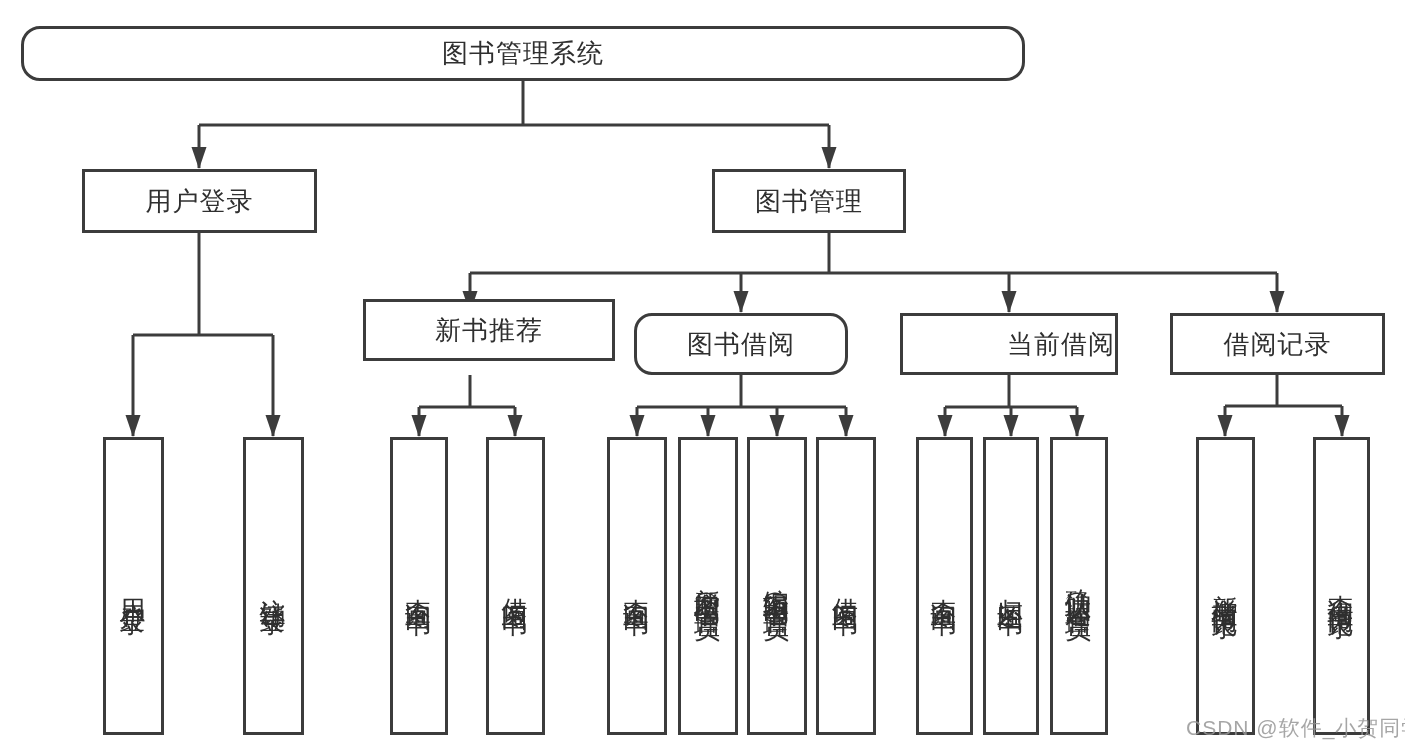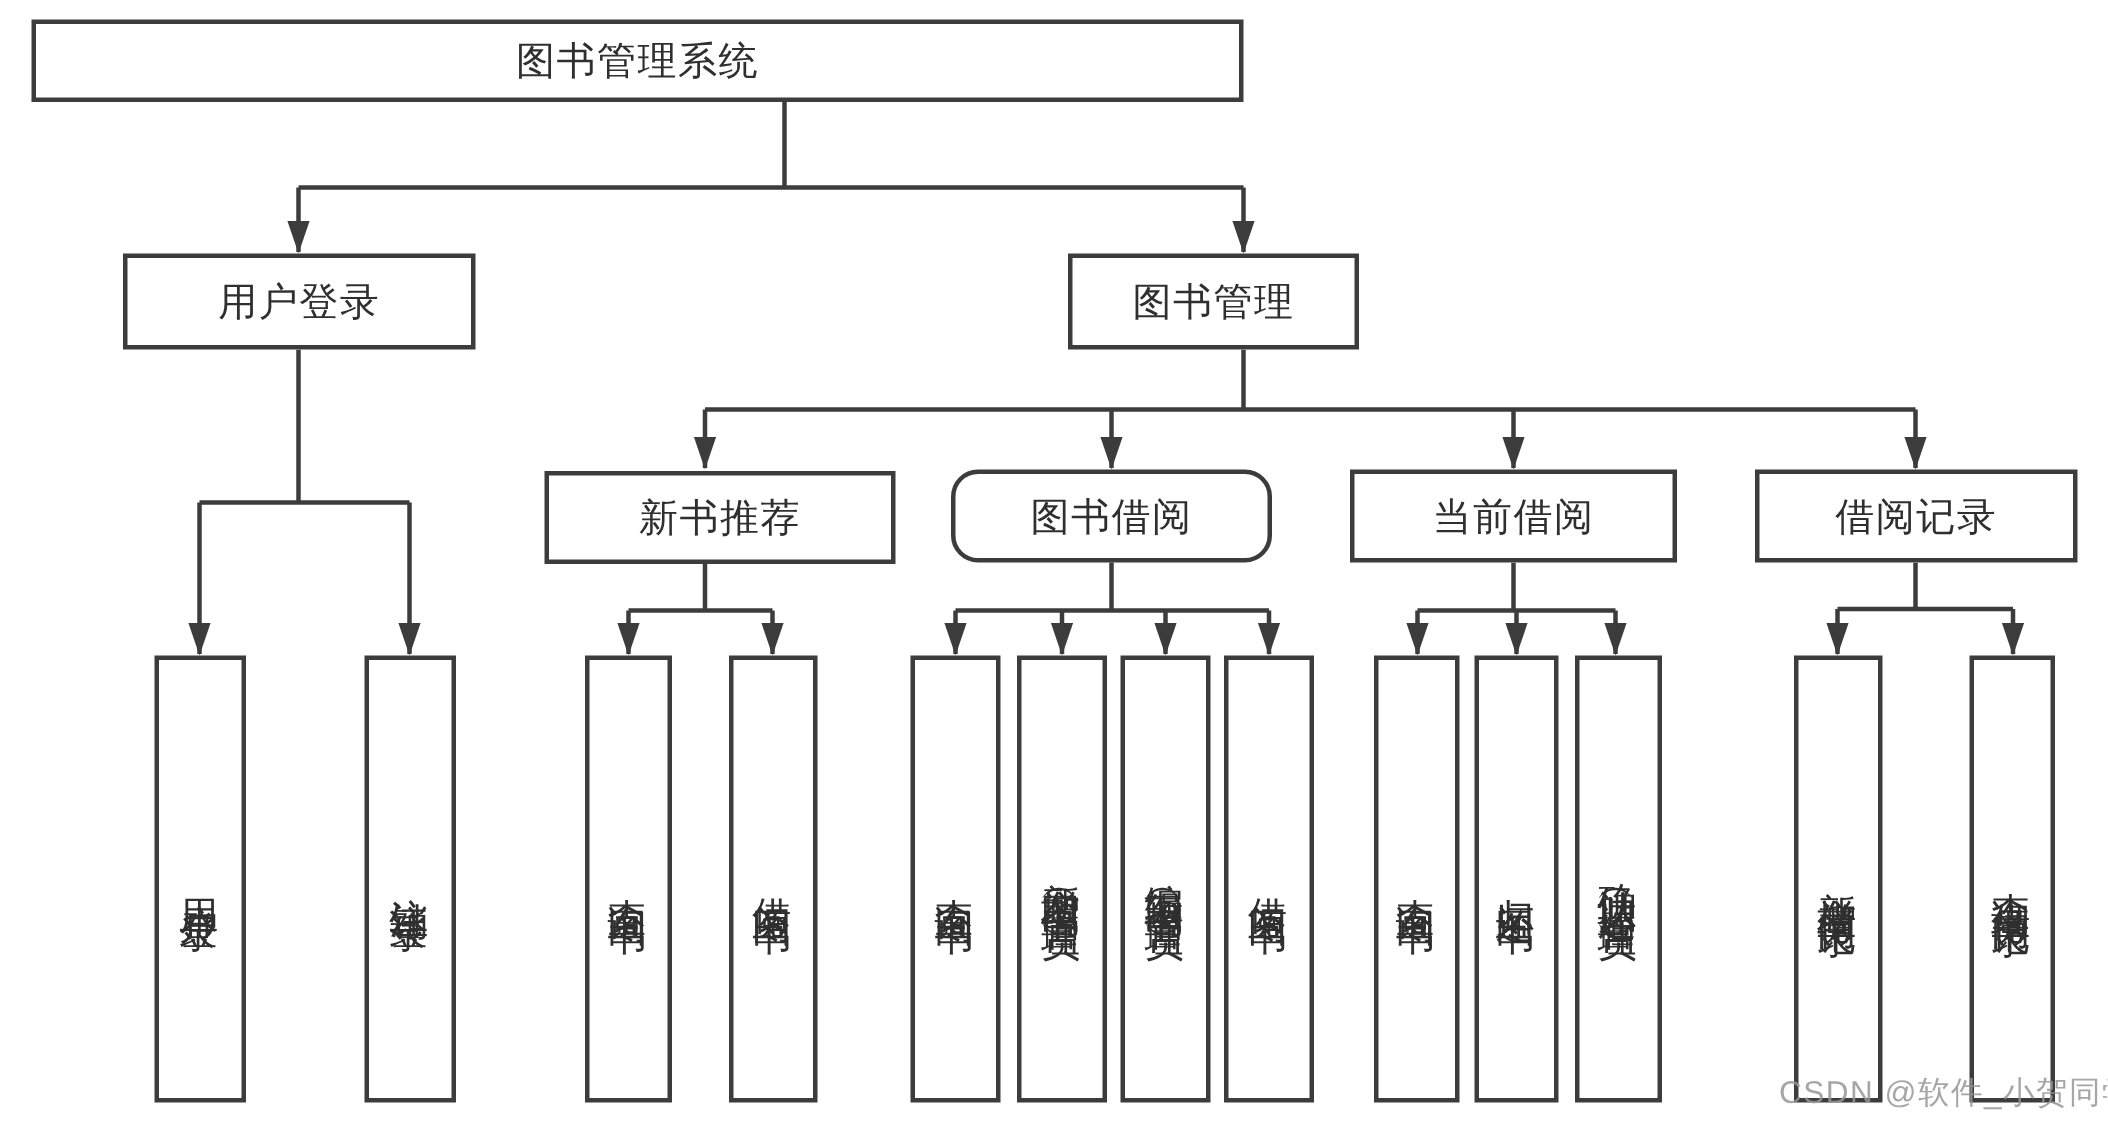--- a/index.html
+++ b/index.html
@@ -85,38 +85,38 @@
       <path d="M1011,407 V436" marker-end="url(#arrow)"></path>
       <path d="M1077,407 V436" marker-end="url(#arrow)"></path>
 
       <path d="M1277,375 V406"></path>
       <path d="M1225,406 H1342"></path>
       <path d="M1225,406 V436" marker-end="url(#arrow)"></path>
       <path d="M1342,406 V436" marker-end="url(#arrow)"></path>
     </g>
   </svg>
 
-  <div class="box" style="left:21px;top:13px;width:808px;height:55px;">
+  <div class="box" style="left:21px;top:26px;width:1004px;height:55px;border-radius:19px;">
     <span class="h-label">图书管理系统</span>
   </div>
 
   <div class="box" style="left:82px;top:169px;width:235px;height:64px;">
     <span class="h-label">用户登录</span>
   </div>
   <div class="box" style="left:712px;top:169px;width:194px;height:64px;">
     <span class="h-label">图书管理</span>
   </div>
 
-  <div class="box" style="left:363px;top:314px;width:234px;height:62px;">
+  <div class="box" style="left:363px;top:299px;width:252px;height:62px;">
     <span class="h-label">新书推荐</span>
   </div>
   <div class="box" style="left:634px;top:313px;width:214px;height:62px;border-radius:18px;">
     <span class="h-label">图书借阅</span>
   </div>
-  <div class="box" style="left:900px;top:313px;width:218px;height:62px;">
+  <div class="box" style="left:900px;top:313px;width:218px;height:62px;justify-content:flex-end;">
     <span class="h-label">当前借阅</span>
   </div>
   <div class="box" style="left:1170px;top:313px;width:215px;height:62px;">
     <span class="h-label">借阅记录</span>
   </div>
 
   <div class="box" style="left:103px;top:437px;width:61px;height:298px;">
     <span class="v-label">用户登录</span>
   </div>
   <div class="box" style="left:243px;top:437px;width:61px;height:298px;">

